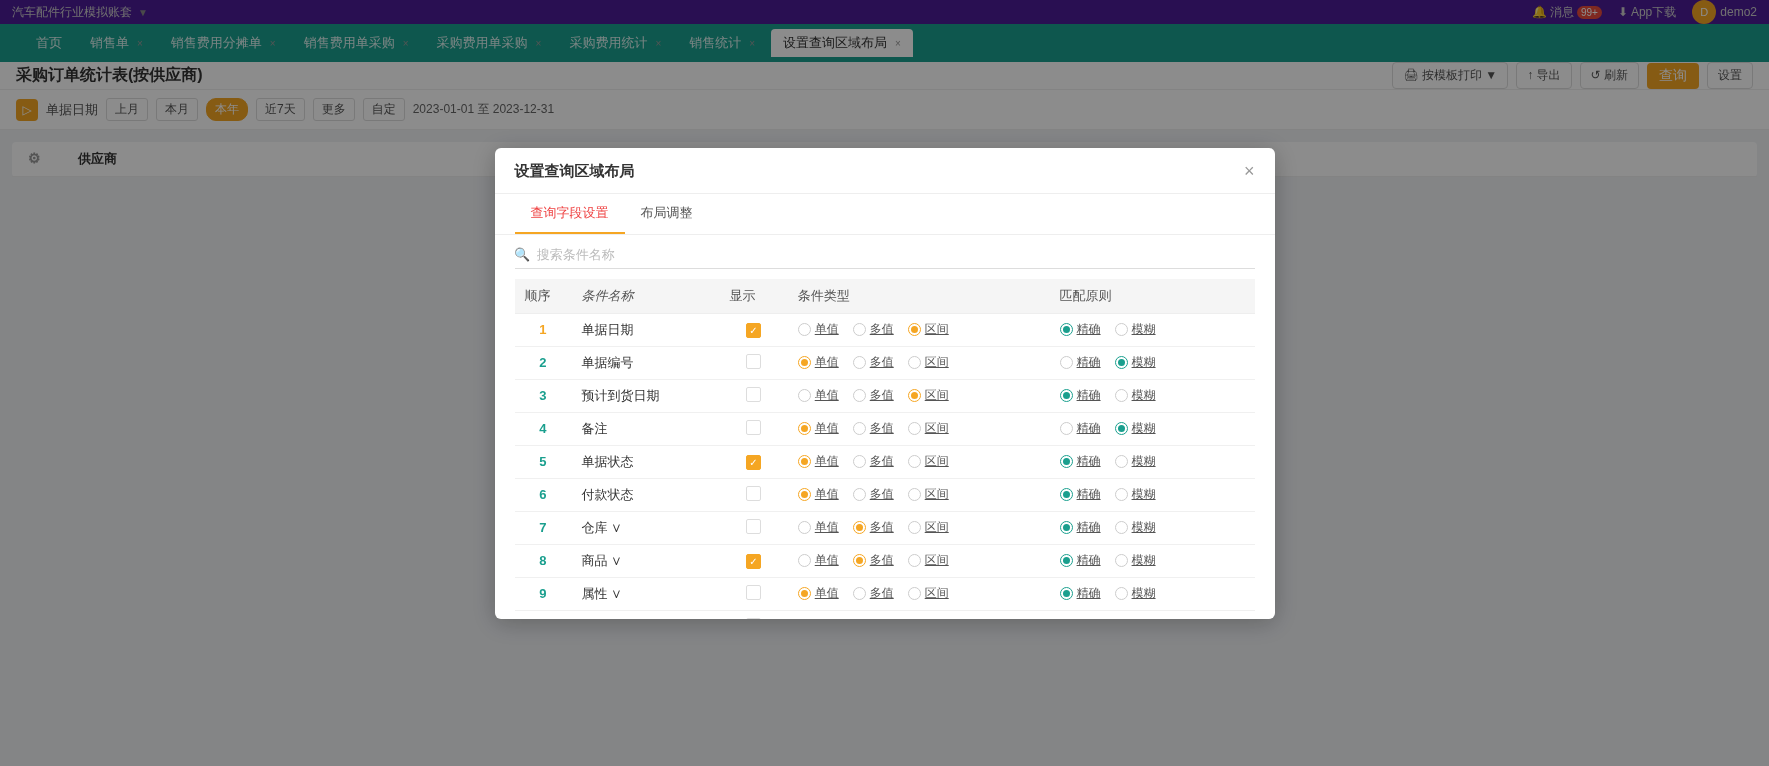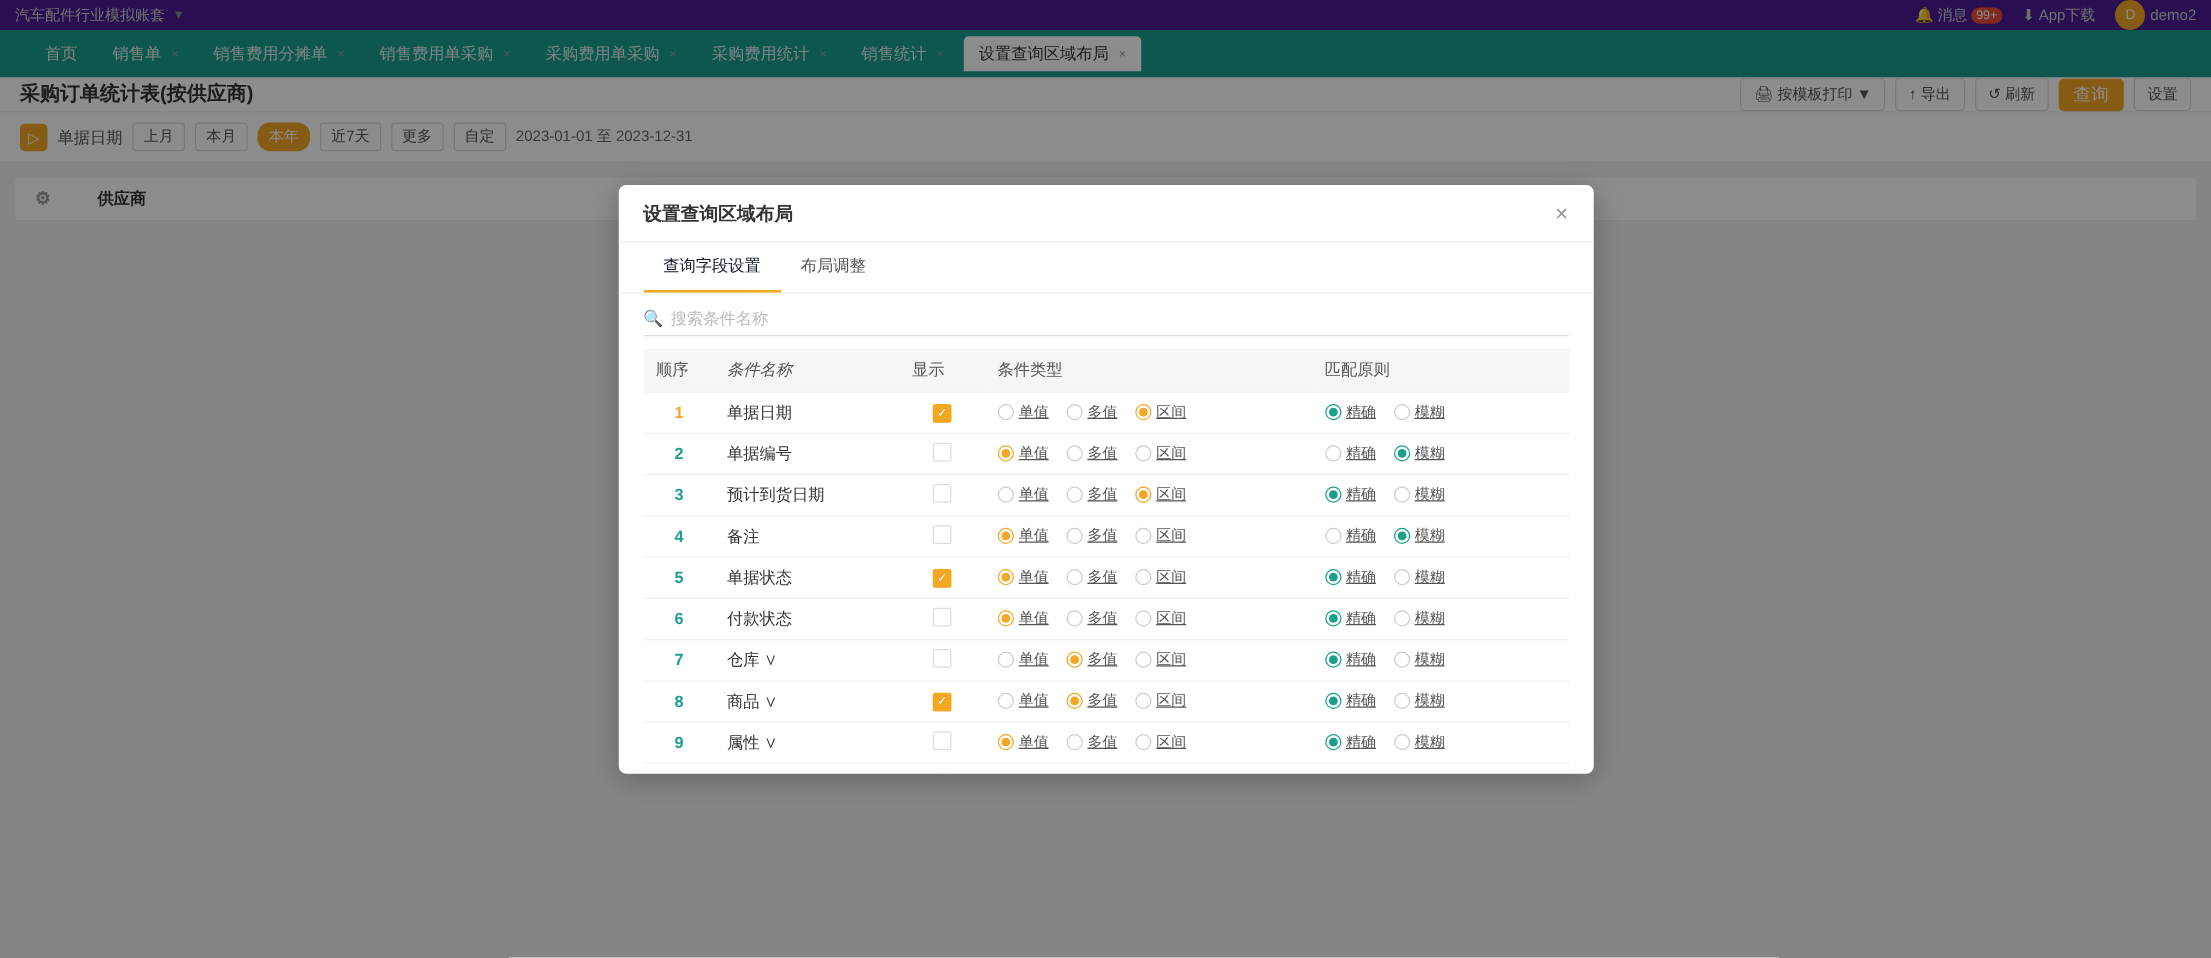--- a/index.html
+++ b/index.html
@@ -177,21 +177,21 @@
       gap: 0;
     }
     .modal-tab {
       padding: 10px 16px;
       cursor: pointer;
       font-size: 13px;
       color: #555;
       border-bottom: 2px solid transparent;
     }
     .modal-tab.active {
-      color: #0f172a;
+      color: #ef4444;
       border-bottom: 2px solid #f5a623;
     }
     .modal-body {
       flex: 1;
       overflow: hidden;
       display: flex;
       flex-direction: column;
       padding: 12px 20px 0 20px;
     }
     .search-bar {

